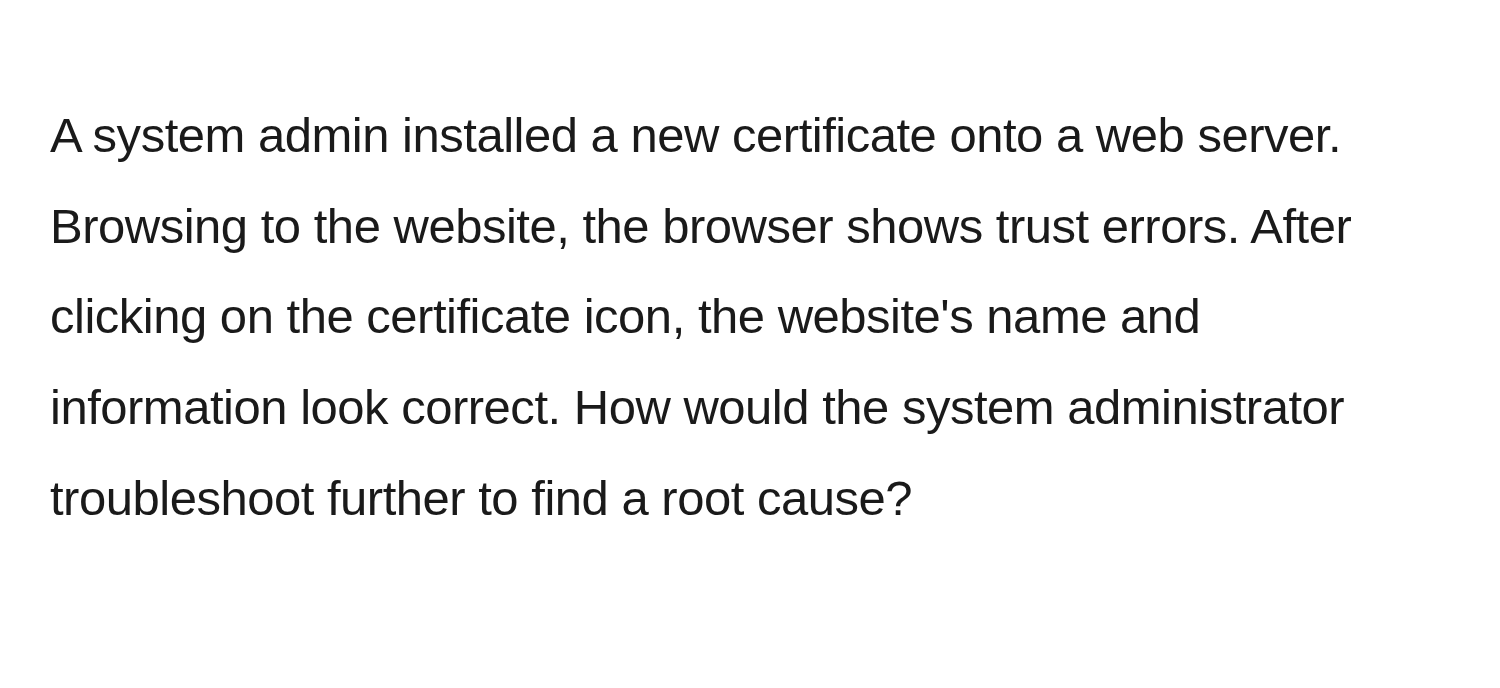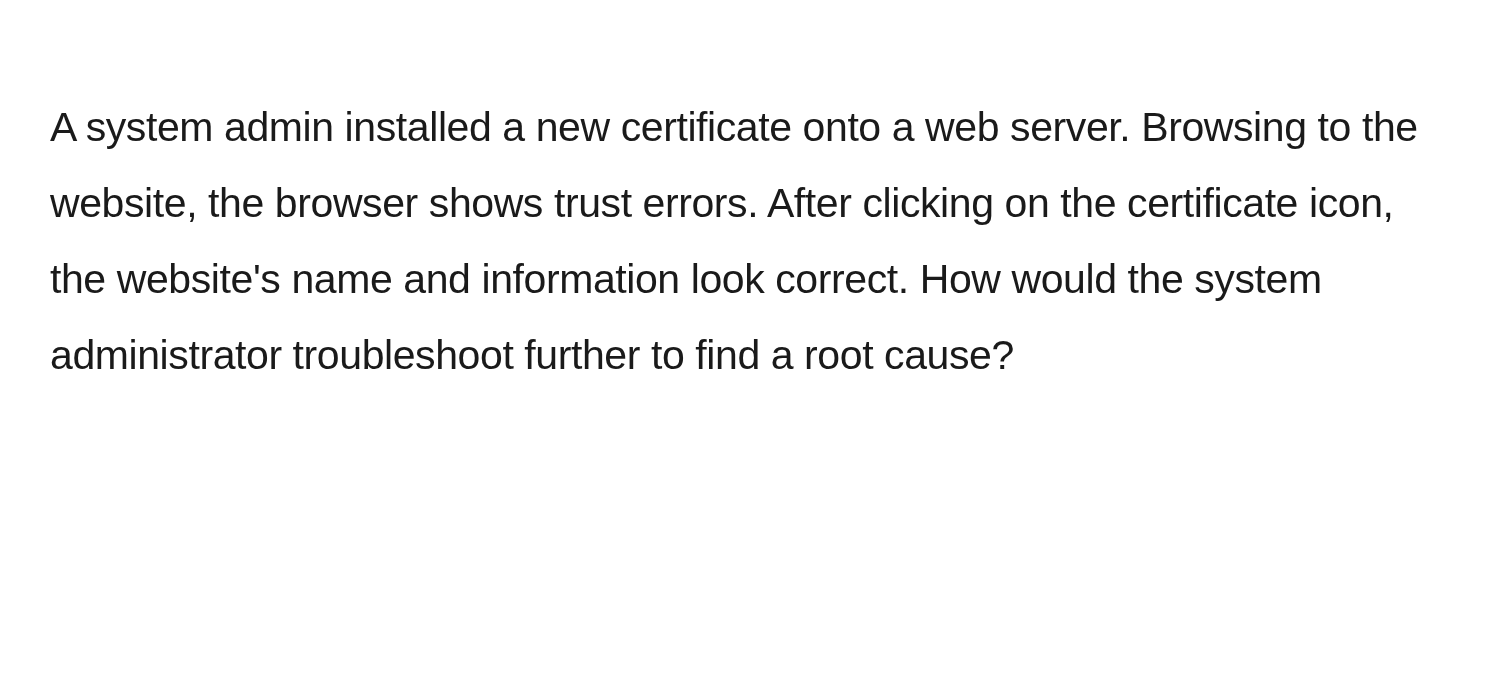--- a/index.html
+++ b/index.html
@@ -8,21 +8,21 @@
       box-sizing: border-box;
     }
     body {
       width: 1500px;
       height: 688px;
       background: #ffffff;
       font-family: -apple-system, BlinkMacSystemFont, "Segoe UI", Helvetica, Arial, sans-serif;
       padding: 90px 50px 50px 50px;
     }
     .question-text {
-      font-size: 41px;
+      font-size: 49px;
       line-height: 1.85;
       color: #1a1a1a;
       font-weight: 400;
       letter-spacing: -0.01em;
     }
   </style>
 </head>
 <body>
 
 <div class="question-text">A system admin installed a new certificate onto a web server. Browsing to the website, the browser shows trust errors. After clicking on the certificate icon, the website's name and information look correct. How would the system administrator troubleshoot further to find a root cause?</div>

